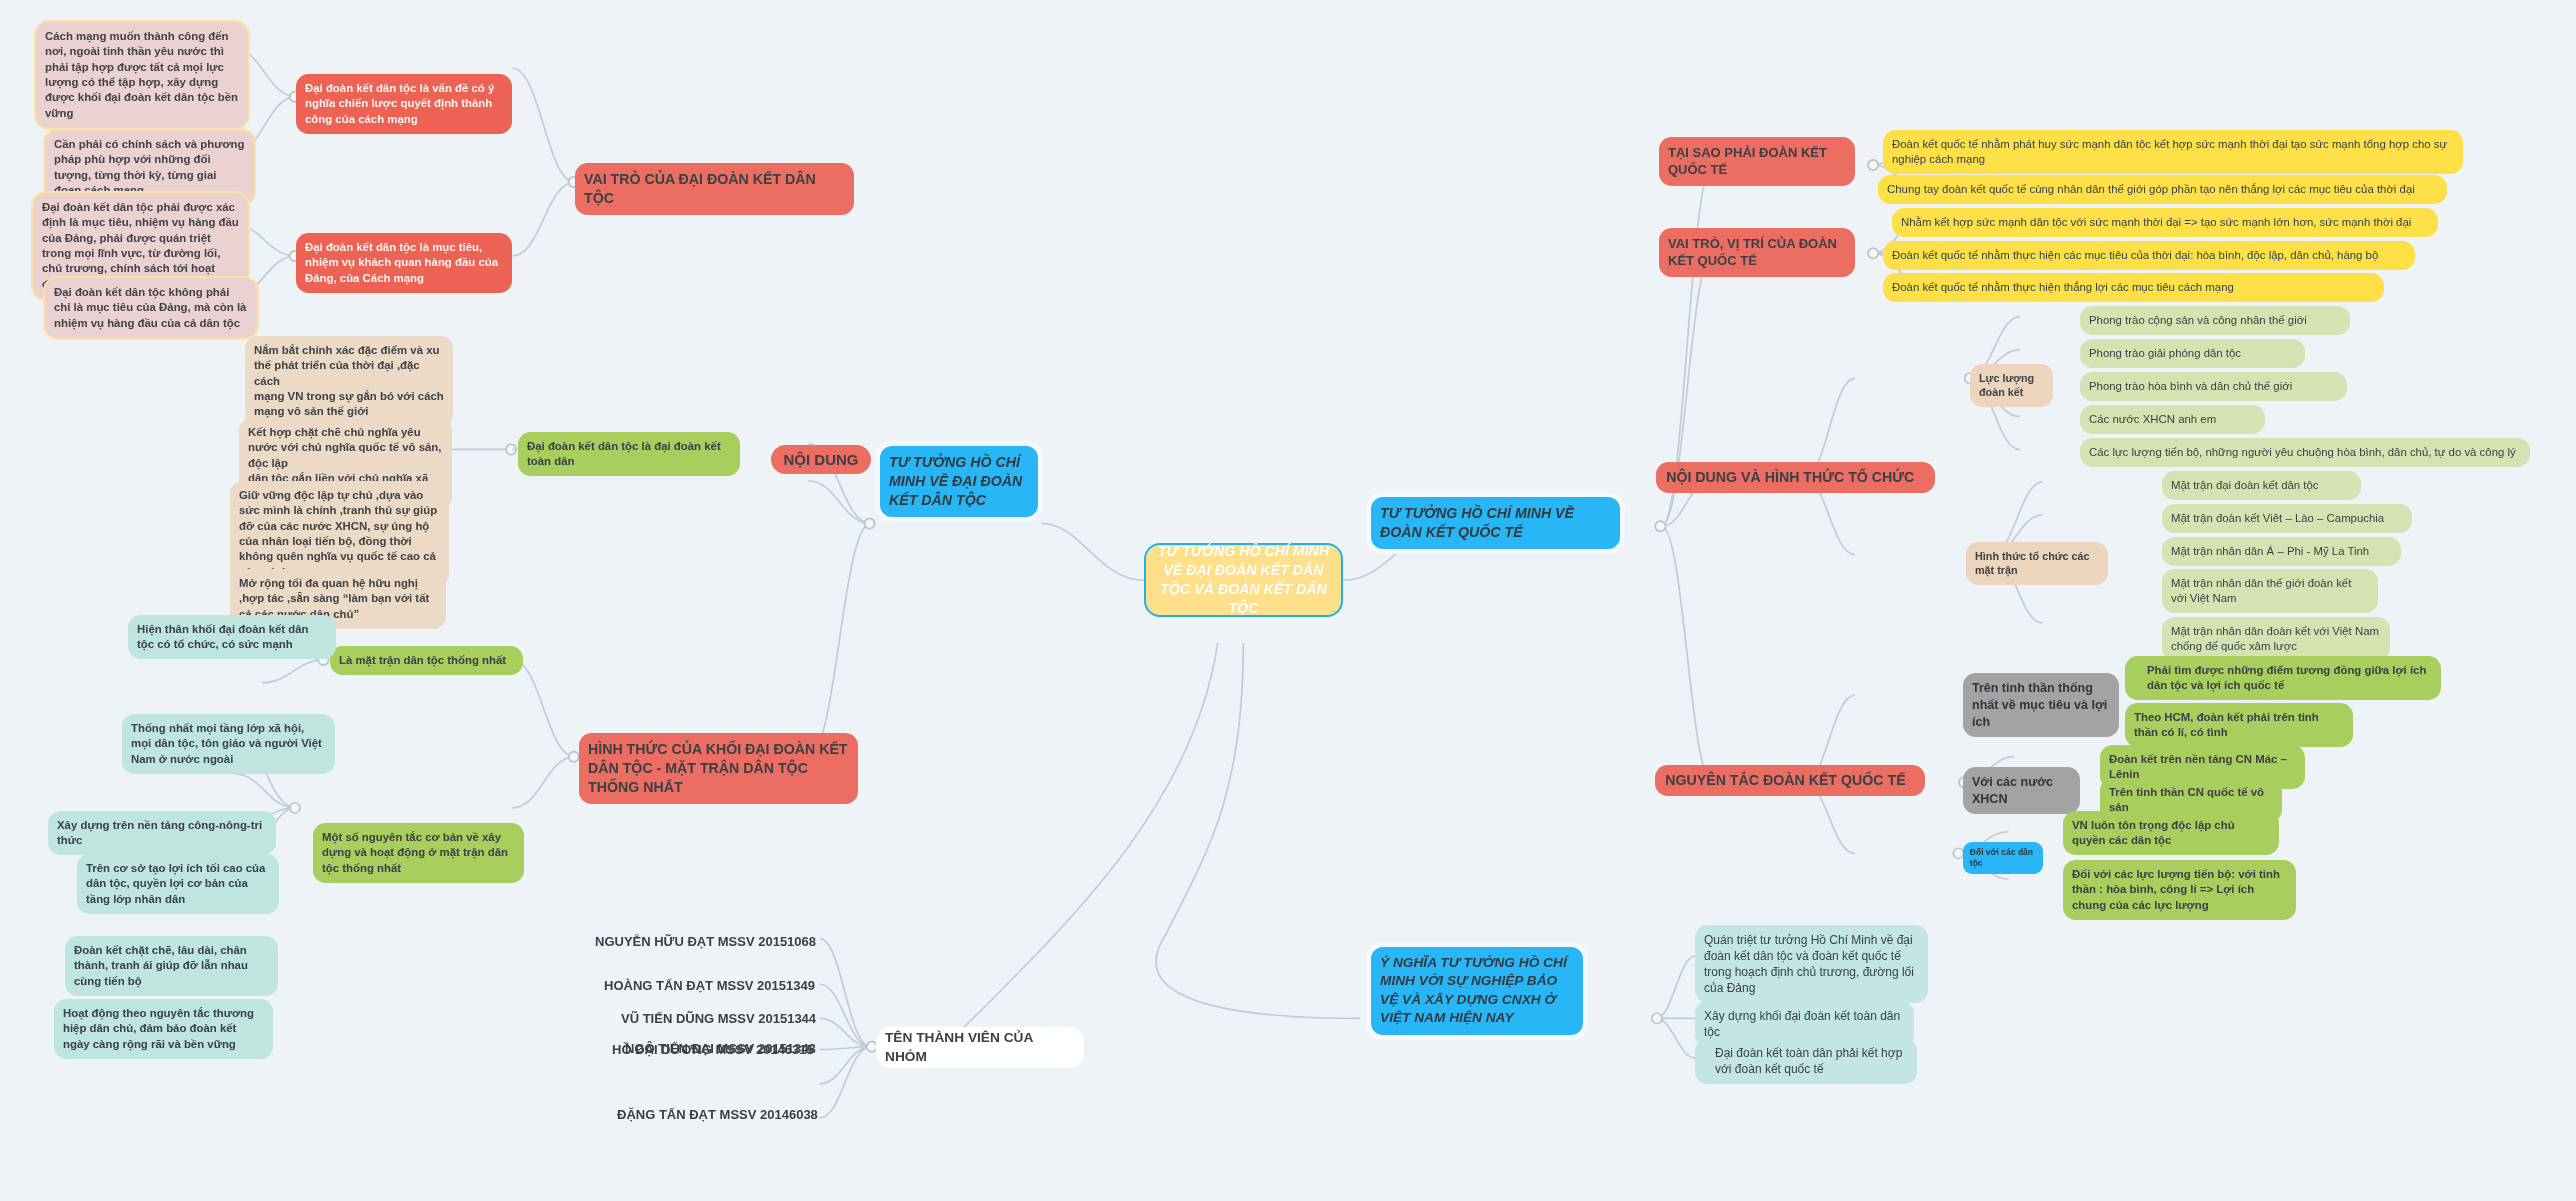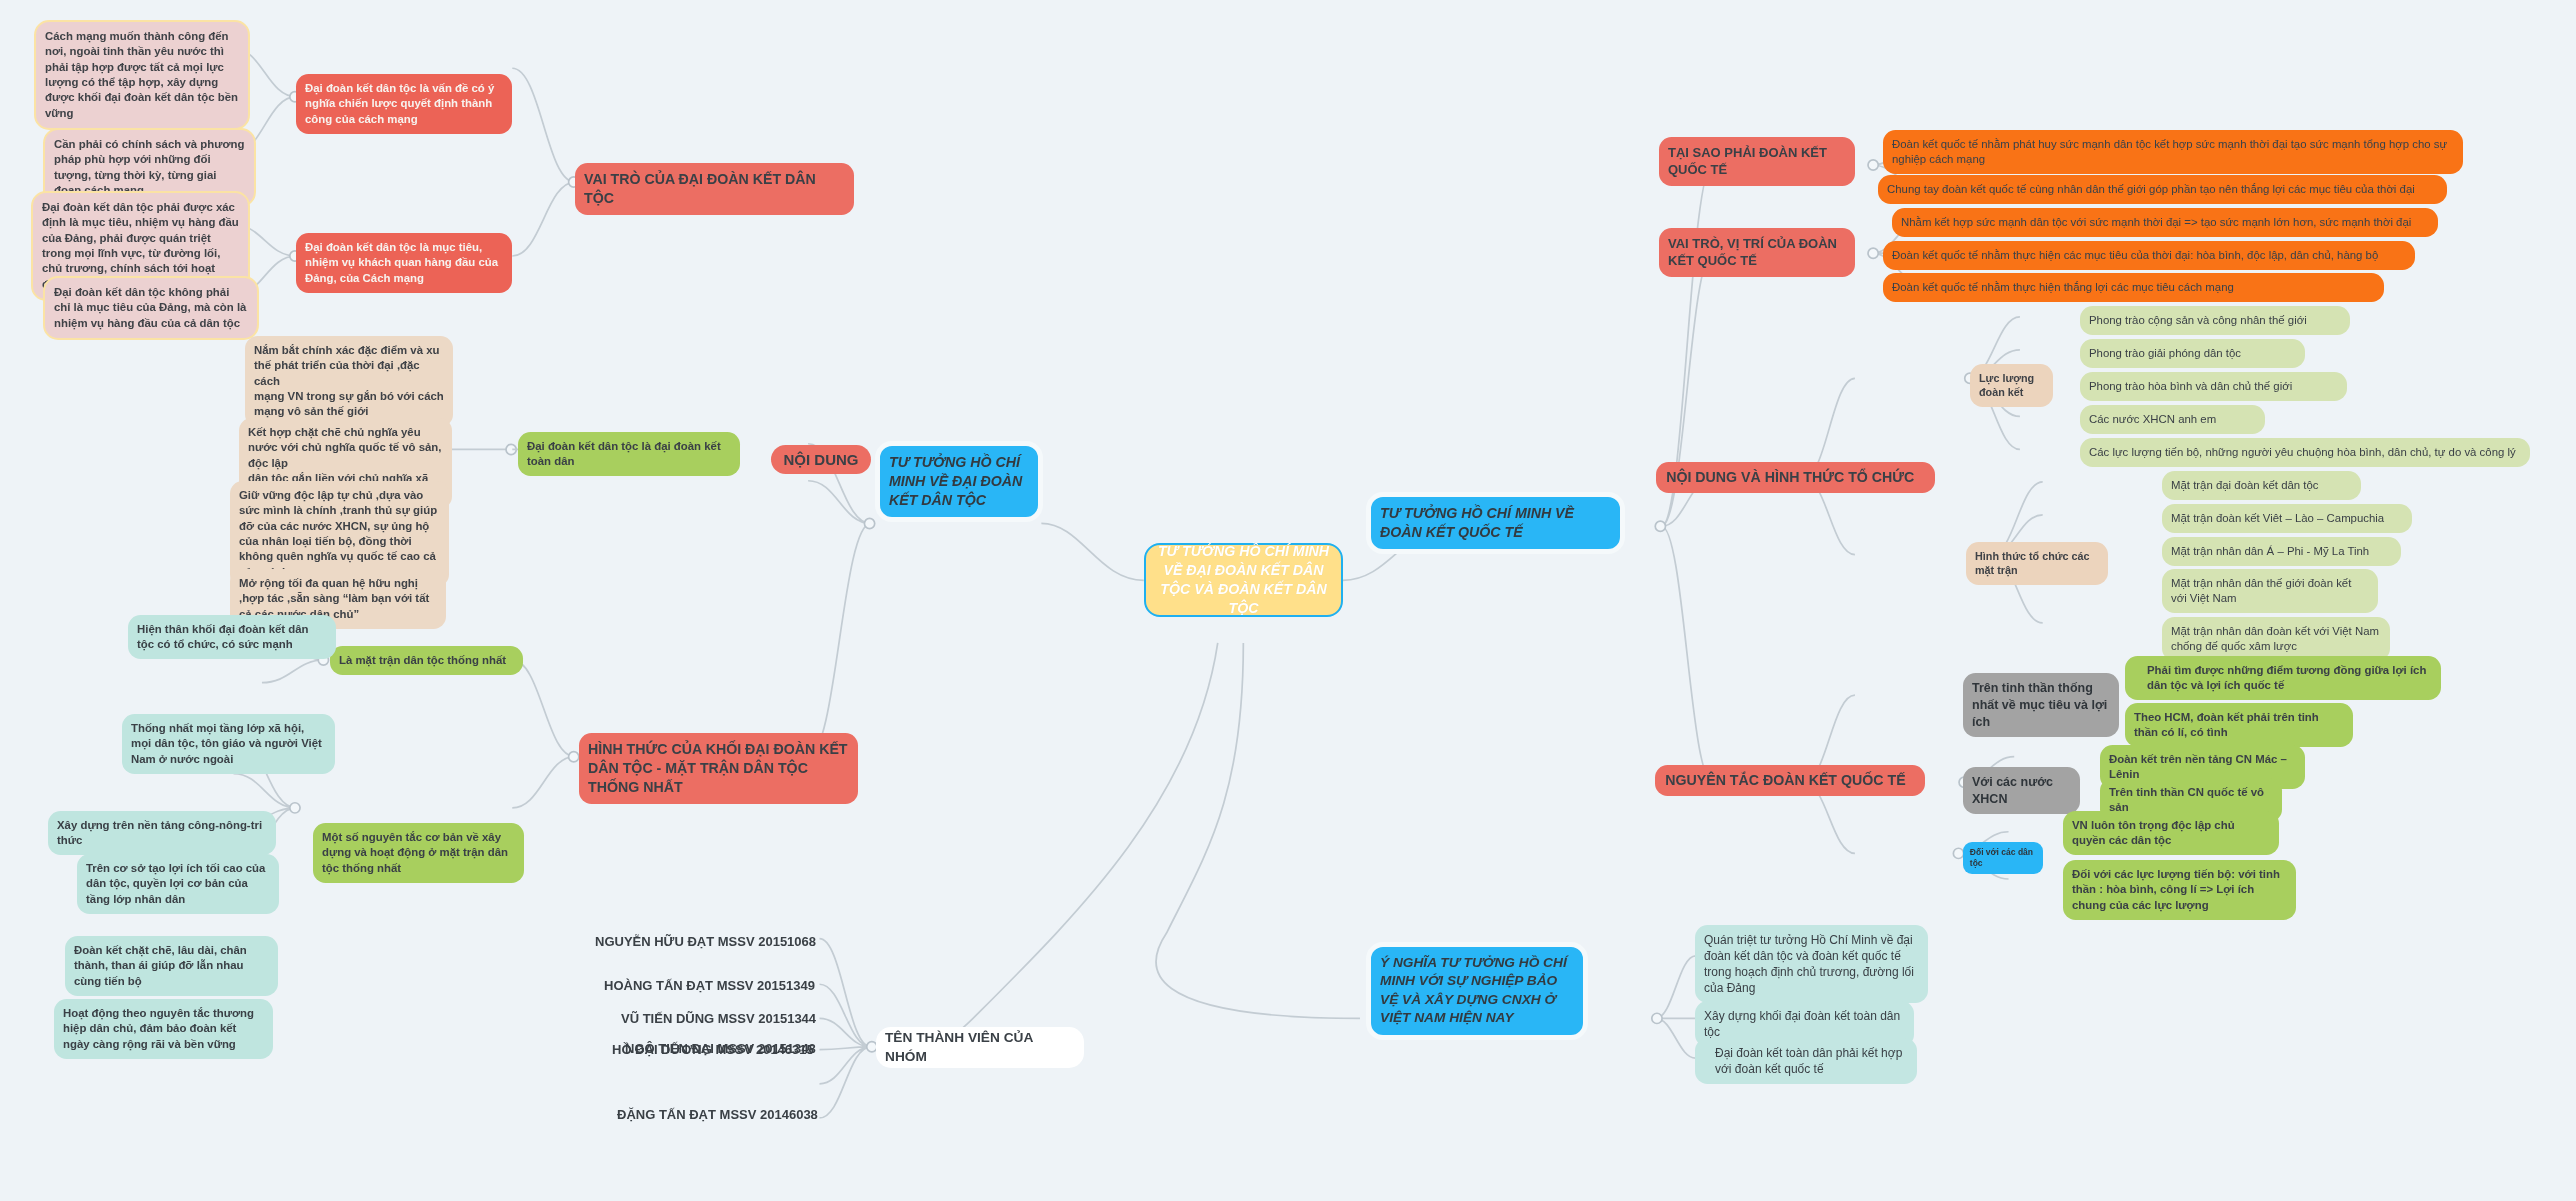--- a/index.html
+++ b/index.html
@@ -31,21 +31,21 @@
     font-style:italic;font-weight:bold;font-size:14.2px;text-align:center;
     border-radius:16px;display:flex;align-items:center;justify-content:center;
     text-shadow:0 0 1.1px rgba(0,0,0,.07);
   }
   .n-blue{
     background:#29b6f6;color:#333a40;font-style:italic;font-weight:bold;
     font-size:14.2px;border:5.7px solid #f5f9fb;border-radius:17px;
   }
   .n-blue-plain{ background:#a3a3a3;color:#2f353a;font-weight:bold;font-size:12.5px;}
   .n-blue-small{ background:#29b6f6;color:#2f353a;font-weight:bold;font-size:8.5px;}
-  .n-blue-light{ background:#f97316;color:#37414a;font-size:11.4px;}
+  .n-blue-light{ background:#fde047;color:#37414a;font-size:11.4px;}
   .n-red{
     background:#ec6356;color:#f7f3ef;font-weight:bold;font-size:11.4px;
   }
   .n-red-head{
     background:#ec6e63;color:#3a4046;font-weight:bold;font-size:14.2px;
   }
   .n-pinkbox{
     background:#ecd1d1;border:2.3px solid #fbe3a4;color:#3f4247;font-weight:bold;font-size:11.4px;
     border-radius:15px;
   }
@@ -160,21 +160,21 @@
   <div class="node n-red-head" style="left:579px;top:733px;width:279px;">HÌNH THỨC CỦA KHỐI ĐẠI ĐOÀN KẾT DÂN TỘC - MẶT TRẬN DÂN TỘC THỐNG NHẤT</div>
 
   <div class="node n-green" style="left:330px;top:646px;width:193px;">Là mặt trận dân tộc thống nhất</div>
   <div class="node n-green" style="left:313px;top:791px;width:211px;margin-top:32px;">Một số nguyên tắc cơ bản về xây dựng và hoạt động ở mặt trận dân tộc thống nhất</div>
 
   <div class="node n-mint" style="left:128px;top:615px;width:208px;">Hiện thân khối đại đoàn kết dân tộc có tổ chức, có sức mạnh</div>
   <div class="node n-mint" style="left:122px;top:714px;width:213px;">Thống nhất mọi tầng lớp xã hội, mọi dân tộc, tôn giáo và người Việt Nam ở nước ngoài</div>
 
   <div class="node n-mint" style="left:48px;top:811px;width:228px;">Xây dựng trên nền tảng công-nông-tri thức</div>
   <div class="node n-mint" style="left:77px;top:854px;width:202px;">Trên cơ sở tạo lợi ích tối cao của dân tộc, quyền lợi cơ bản của tầng lớp nhân dân</div>
-  <div class="node n-mint" style="left:65px;top:936px;width:213px;">Đoàn kết chặt chẽ, lâu dài, chân thành, than ái giúp đỡ lẫn nhau cùng tiến bộ</div>
+  <div class="node n-mint" style="left:65px;top:936px;width:213px;">Đoàn kết chặt chẽ, lâu dài, chân thành, tranh ái giúp đỡ lẫn nhau cùng tiến bộ</div>
   <div class="node n-mint" style="left:54px;top:999px;width:219px;">Hoạt động theo nguyên tắc thương hiệp dân chủ, đảm bảo đoàn kết ngày càng rộng rãi và bền vững</div>
 
   <div class="node n-blue" style="left:1366px;top:492px;width:259px;">TƯ TƯỞNG HỒ CHÍ MINH VỀ ĐOÀN KẾT QUỐC TẾ</div>
 
   <div class="node n-red-head" style="left:1659px;top:137px;width:196px;font-size:13px;">TẠI SAO PHẢI ĐOÀN KẾT QUỐC TẾ</div>
   <div class="node n-blue-light" style="left:1883px;top:130px;width:580px;">Đoàn kết quốc tế nhằm phát huy sức mạnh dân tộc kết hợp sức mạnh thời đại tạo sức mạnh tổng hợp cho sự nghiệp cách mạng</div>
   <div class="node n-blue-light" style="left:1878px;top:175px;width:569px;">Chung tay đoàn kết quốc tế cùng nhân dân thế giới góp phần tạo nên thắng lợi các mục tiêu của thời đại</div>
 
   <div class="node n-red-head" style="left:1659px;top:228px;width:196px;font-size:13px;">VAI TRÒ, VỊ TRÍ CỦA ĐOÀN KẾT QUỐC TẾ</div>
   <div class="node n-blue-light" style="left:1892px;top:208px;width:546px;">Nhằm kết hợp sức mạnh dân tộc với sức mạnh thời đại =&gt; tạo sức mạnh lớn hơn, sức mạnh thời đại</div>

